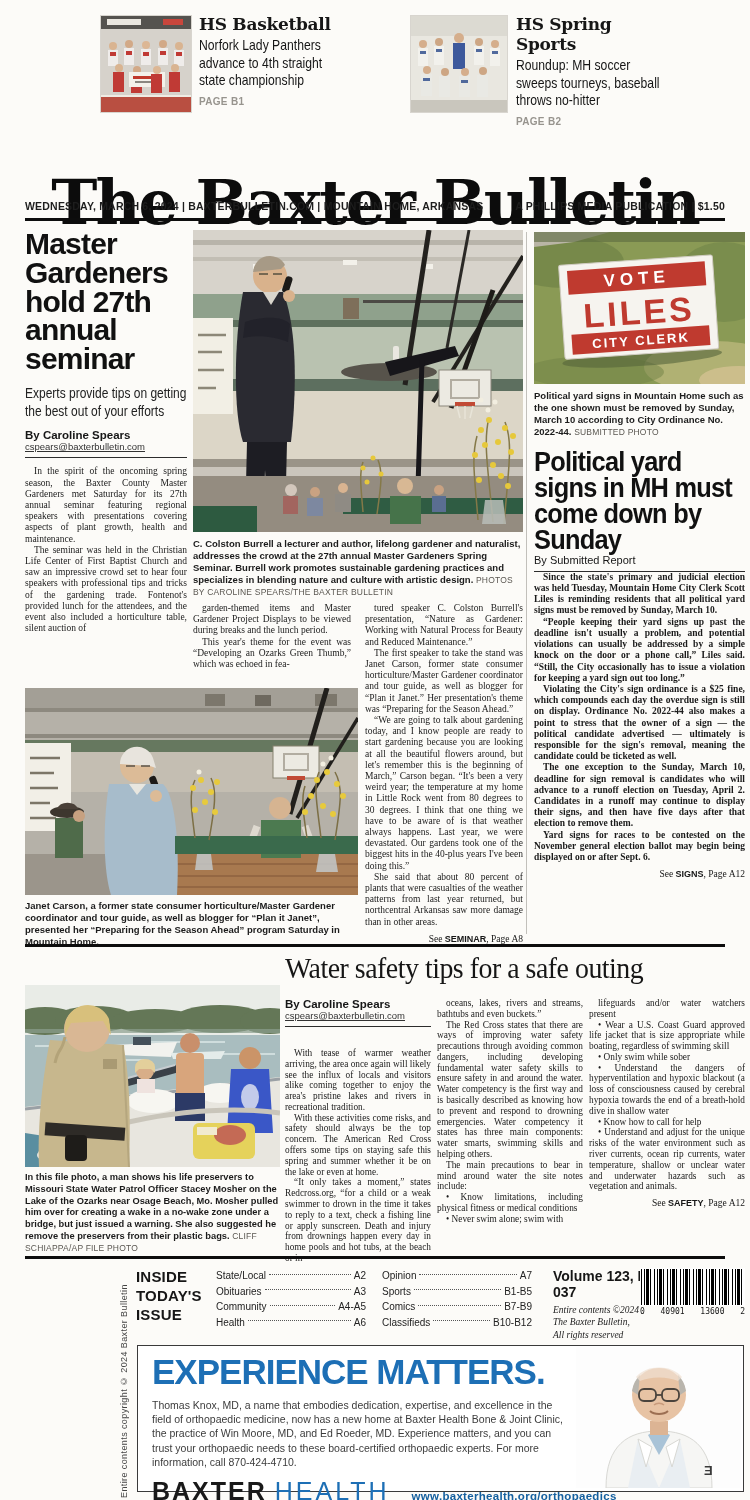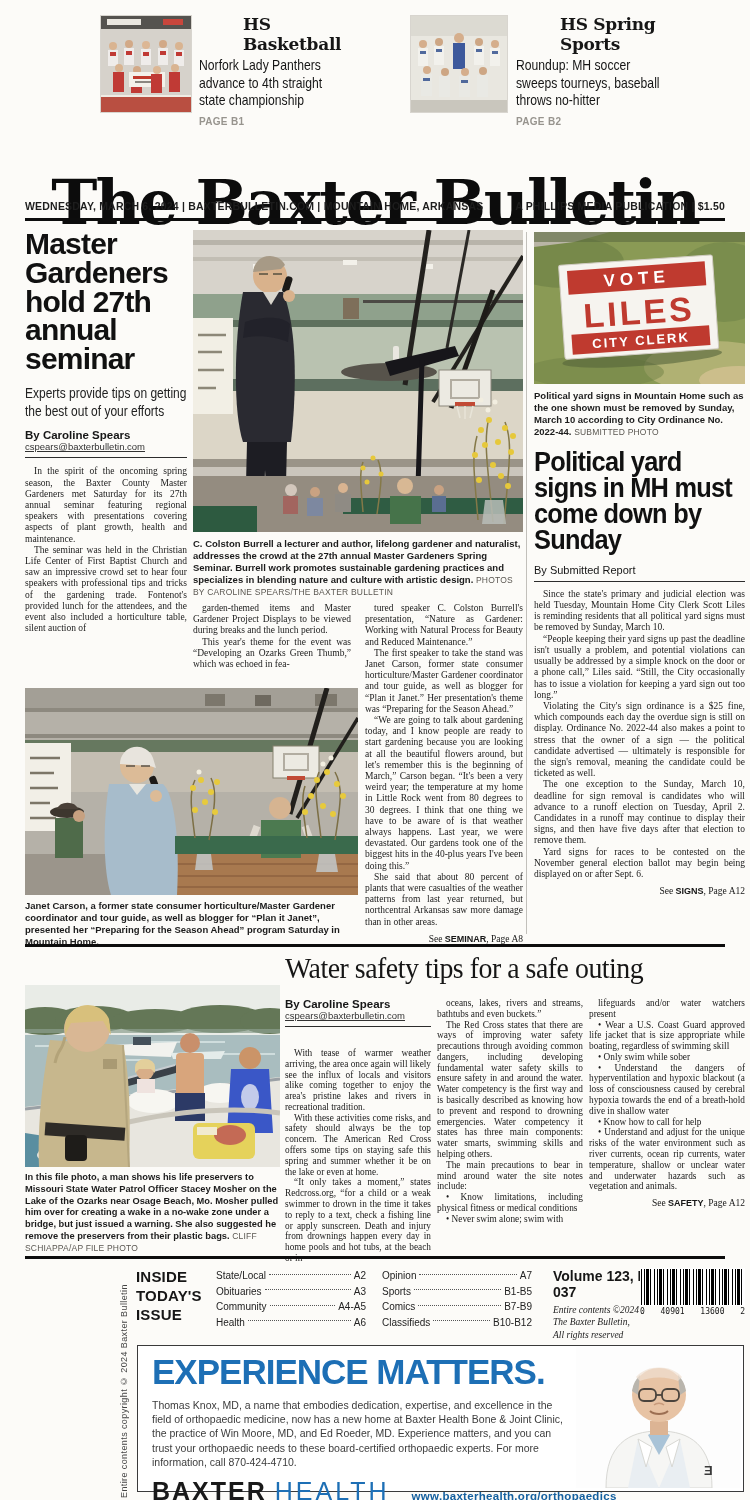--- a/index.html
+++ b/index.html
@@ -6,21 +6,21 @@
   #page{position:relative;width:750px;height:1500px;background:#fcfbf8;margin:0 auto;
         font-family:"Liberation Sans",sans-serif;color:#161616;overflow:hidden;}
   .abs{position:absolute;}
   
   .nameplate{font-family:"DejaVu Serif",serif;font-weight:700;font-size:62px;letter-spacing:-2px;
              text-align:center;white-space:nowrap;color:#0c0c0c;}
   .dateline{display:flex;justify-content:space-between;font-size:10.5px;font-weight:700;color:#1d1d1d;letter-spacing:.2px;}
   .rule-thick{background:#0d0d0d;}
   .rule-thin{background:#c2c0bb;}
   
-  .tz-title{font-family:"DejaVu Serif",serif;font-weight:700;font-size:17px;letter-spacing:-.3px;margin-left:44px;}
+  .tz-title{font-family:"DejaVu Serif",serif;font-weight:700;font-size:17px;letter-spacing:-.3px;}
   .tz-text{font-size:14.5px;line-height:1.22;margin-top:3px;transform:scaleX(.84);transform-origin:0 0;width:119%;}
   .tz-page{font-size:10px;font-weight:700;color:#97948e;margin-top:6px;letter-spacing:.3px;}
   .tz-img{border:1px solid #d8d5cf;}
   
   .hl{font-weight:700;letter-spacing:-.8px;line-height:.96;color:#111;}
   .hl-sem{font-size:30px;}
   .hl-signs{font-size:27px;transform:scaleX(.94);transform-origin:0 0;width:107%;}
   .hl-water{font-family:"Liberation Serif",serif;font-weight:400;font-size:29px;letter-spacing:-.5px;
             white-space:nowrap;transform:scaleX(.96);transform-origin:0 0;}
   .subhead{font-size:15px;line-height:1.18;color:#222;transform:scaleX(.8);transform-origin:0 0;width:202px;}
@@ -359,24 +359,24 @@
         <text x="105" y="92" text-anchor="middle" font-family="Liberation Sans, sans-serif" font-size="34" font-weight="700" letter-spacing="3" fill="#bf3a2f">LILES</text>
         <rect x="36" y="98" width="138" height="20" fill="#bf3a2f"></rect>
         <text x="105" y="113" text-anchor="middle" font-family="Liberation Sans, sans-serif" font-size="13" font-weight="700" letter-spacing="2" fill="#ffffff">CITY CLERK</text>
       </g>
     </svg>
     <div class="cap" style="margin-top:6px;">
       <span>Political yard signs in Mountain Home such as the one shown must be removed by Sunday, March 10 according to City Ordinance No. 2022-44.</span>
       <span class="credit">SUBMITTED PHOTO</span>
     </div>
     <div class="hl hl-signs" style="margin-top:12px;">Political yard signs in MH must come down by Sunday</div>
-    <div class="byrule" style="margin-top:10px;">
+    <div class="byrule" style="">
       <div class="byline" style="font-weight:400;font-size:11px;">By Submitted Report</div>
     </div>
-    <div style="margin-top:7px;">
+    <div style="font-weight:bold;">
       <p class="b">Since the state's primary and judicial election was held Tuesday, Mountain Home City Clerk Scott Liles is reminding residents that all political yard signs must be removed by Sunday, March 10.</p>
       <p class="b">“People keeping their yard signs up past the deadline isn't usually a problem, and potential violations can usually be addressed by a simple knock on the door or a phone call,” Liles said. “Still, the City occasionally has to issue a violation for keeping a yard sign out too long.”</p>
       <p class="b">Violating the City's sign ordinance is a $25 fine, which compounds each day the overdue sign is still on display. Ordinance No. 2022-44 also makes a point to stress that the owner of a sign — the political candidate advertised — ultimately is responsible for the sign's removal, meaning the candidate could be ticketed as well.</p>
       <p class="b">The one exception to the Sunday, March 10, deadline for sign removal is candidates who will advance to a runoff election on Tuesday, April 2. Candidates in a runoff may continue to display their signs, and then have five days after that election to remove them.</p>
       <p class="b">Yard signs for races to be contested on the November general election ballot may begin being displayed on or after Sept. 6.</p>
     </div>
     <div class="jump">
       <span>See </span><b>SIGNS</b><span>, Page A12</span>
     </div>
   </div>

